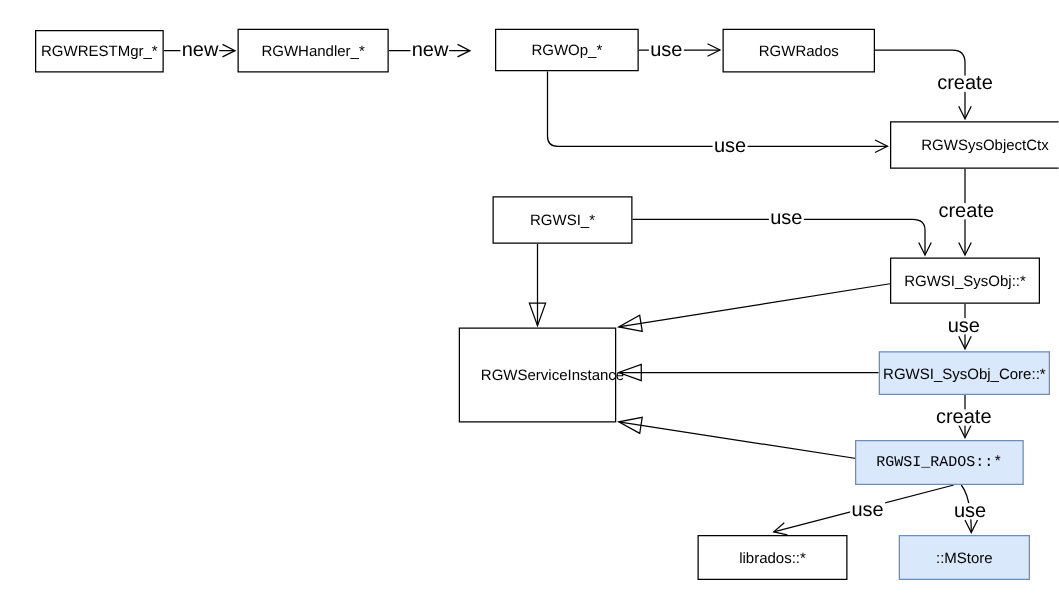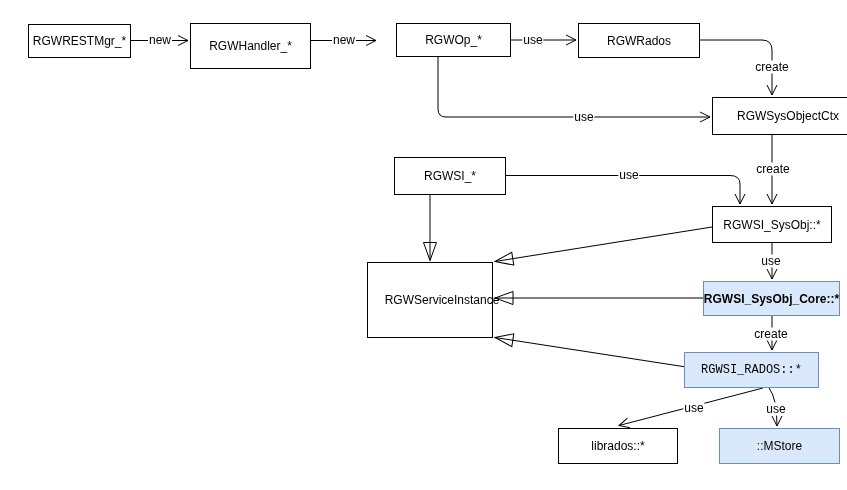--- a/index.html
+++ b/index.html
@@ -32,21 +32,21 @@
   }
   .node.highlight {
     background: var(--highlight_fill, #dae8fc);
     border-color: var(--highlight_border, #6c8ebf);
   }
   .edge-label {
     position: absolute;
     transform: translate(-50%, -50%);
     background: var(--background, #ffffff);
     color: var(--text, #000000);
-    font-size: 12px;
+    font-size: 16px;
     line-height: 13px;
     padding: 0 1px;
     white-space: nowrap;
   }
 </style>
 </head>
 <body>
 
 <div id="canvas">
 
@@ -70,31 +70,31 @@
     <path d="M712,227 L495,261.5" marker-end="url(#tri)"></path>
     <path d="M703,298 H495" marker-end="url(#tri)"></path>
     <path d="M712,371 L495,337.5" marker-end="url(#tri)"></path>
     <path d="M772,243 V279" marker-end="url(#open)"></path>
     <path d="M772,316 V350" marker-end="url(#open)"></path>
     <path d="M763,388 L619,425.5" marker-end="url(#open)"></path>
     <path d="M769,388 Q777,398 777,426" marker-end="url(#open)"></path>
   </svg>
 
   <div class="node" style="left:28px;  top:24px;  width:103px; height:34px;">RGWRESTMgr_*</div>
-  <div class="node" style="left:190px; top:23px;  width:121px; height:46px;">RGWHandler_*</div>
+  <div class="node" style="left:190px; top:23px;  width:121px; height:35px;">RGWHandler_*</div>
   <div class="node" style="left:396px; top:23px;  width:115px; height:34px;">RGWOp_*</div>
   <div class="node" style="left:578px; top:23px;  width:122px; height:35px;">RGWRados</div>
   <div class="node" style="left:712px; top:97px;  width:152px; height:38px;">RGWSysObjectCtx</div>
   <div class="node" style="left:394px; top:157px; width:112px; height:38px;">RGWSI_*</div>
   <div class="node" style="left:712px; top:206px; width:120px; height:37px;">RGWSI_SysObj::*</div>
   <div class="node" style="left:367px; top:262px; width:126px; height:76px;padding-left:24px;">RGWServiceInstance</div>
-  <div class="node highlight" style="left:703px; top:281px; width:137px; height:35px;font-weight:bold;">RGWSI_SysObj_Core::*</div>
+  <div class="node highlight" style="left:703px; top:281px; width:137px; height:35px;">RGWSI_SysObj_Core::*</div>
   <div class="node highlight" style="left:684px; top:352px; width:135px; height:36px;font-family:Liberation Mono, monospace;">RGWSI_RADOS::*</div>
   <div class="node" style="left:558px; top:428px; width:120px; height:36px;">librados::*</div>
-  <div class="node highlight" style="left:719px; top:428px; width:121px; height:36px;">::MStore</div>
+  <div class="node highlight" style="left:719px; top:428px; width:105px; height:36px;">::MStore</div>
 
   <div class="edge-label" style="left:160px; top:40px;">new</div>
   <div class="edge-label" style="left:344px; top:40px;">new</div>
   <div class="edge-label" style="left:533px; top:40px;">use</div>
   <div class="edge-label" style="left:772px; top:67px;">create</div>
   <div class="edge-label" style="left:584px; top:117px;">use</div>
   <div class="edge-label" style="left:773px; top:169px;">create</div>
   <div class="edge-label" style="left:629px; top:175px;">use</div>
   <div class="edge-label" style="left:771px; top:261px;">use</div>
   <div class="edge-label" style="left:771px; top:334px;">create</div>

